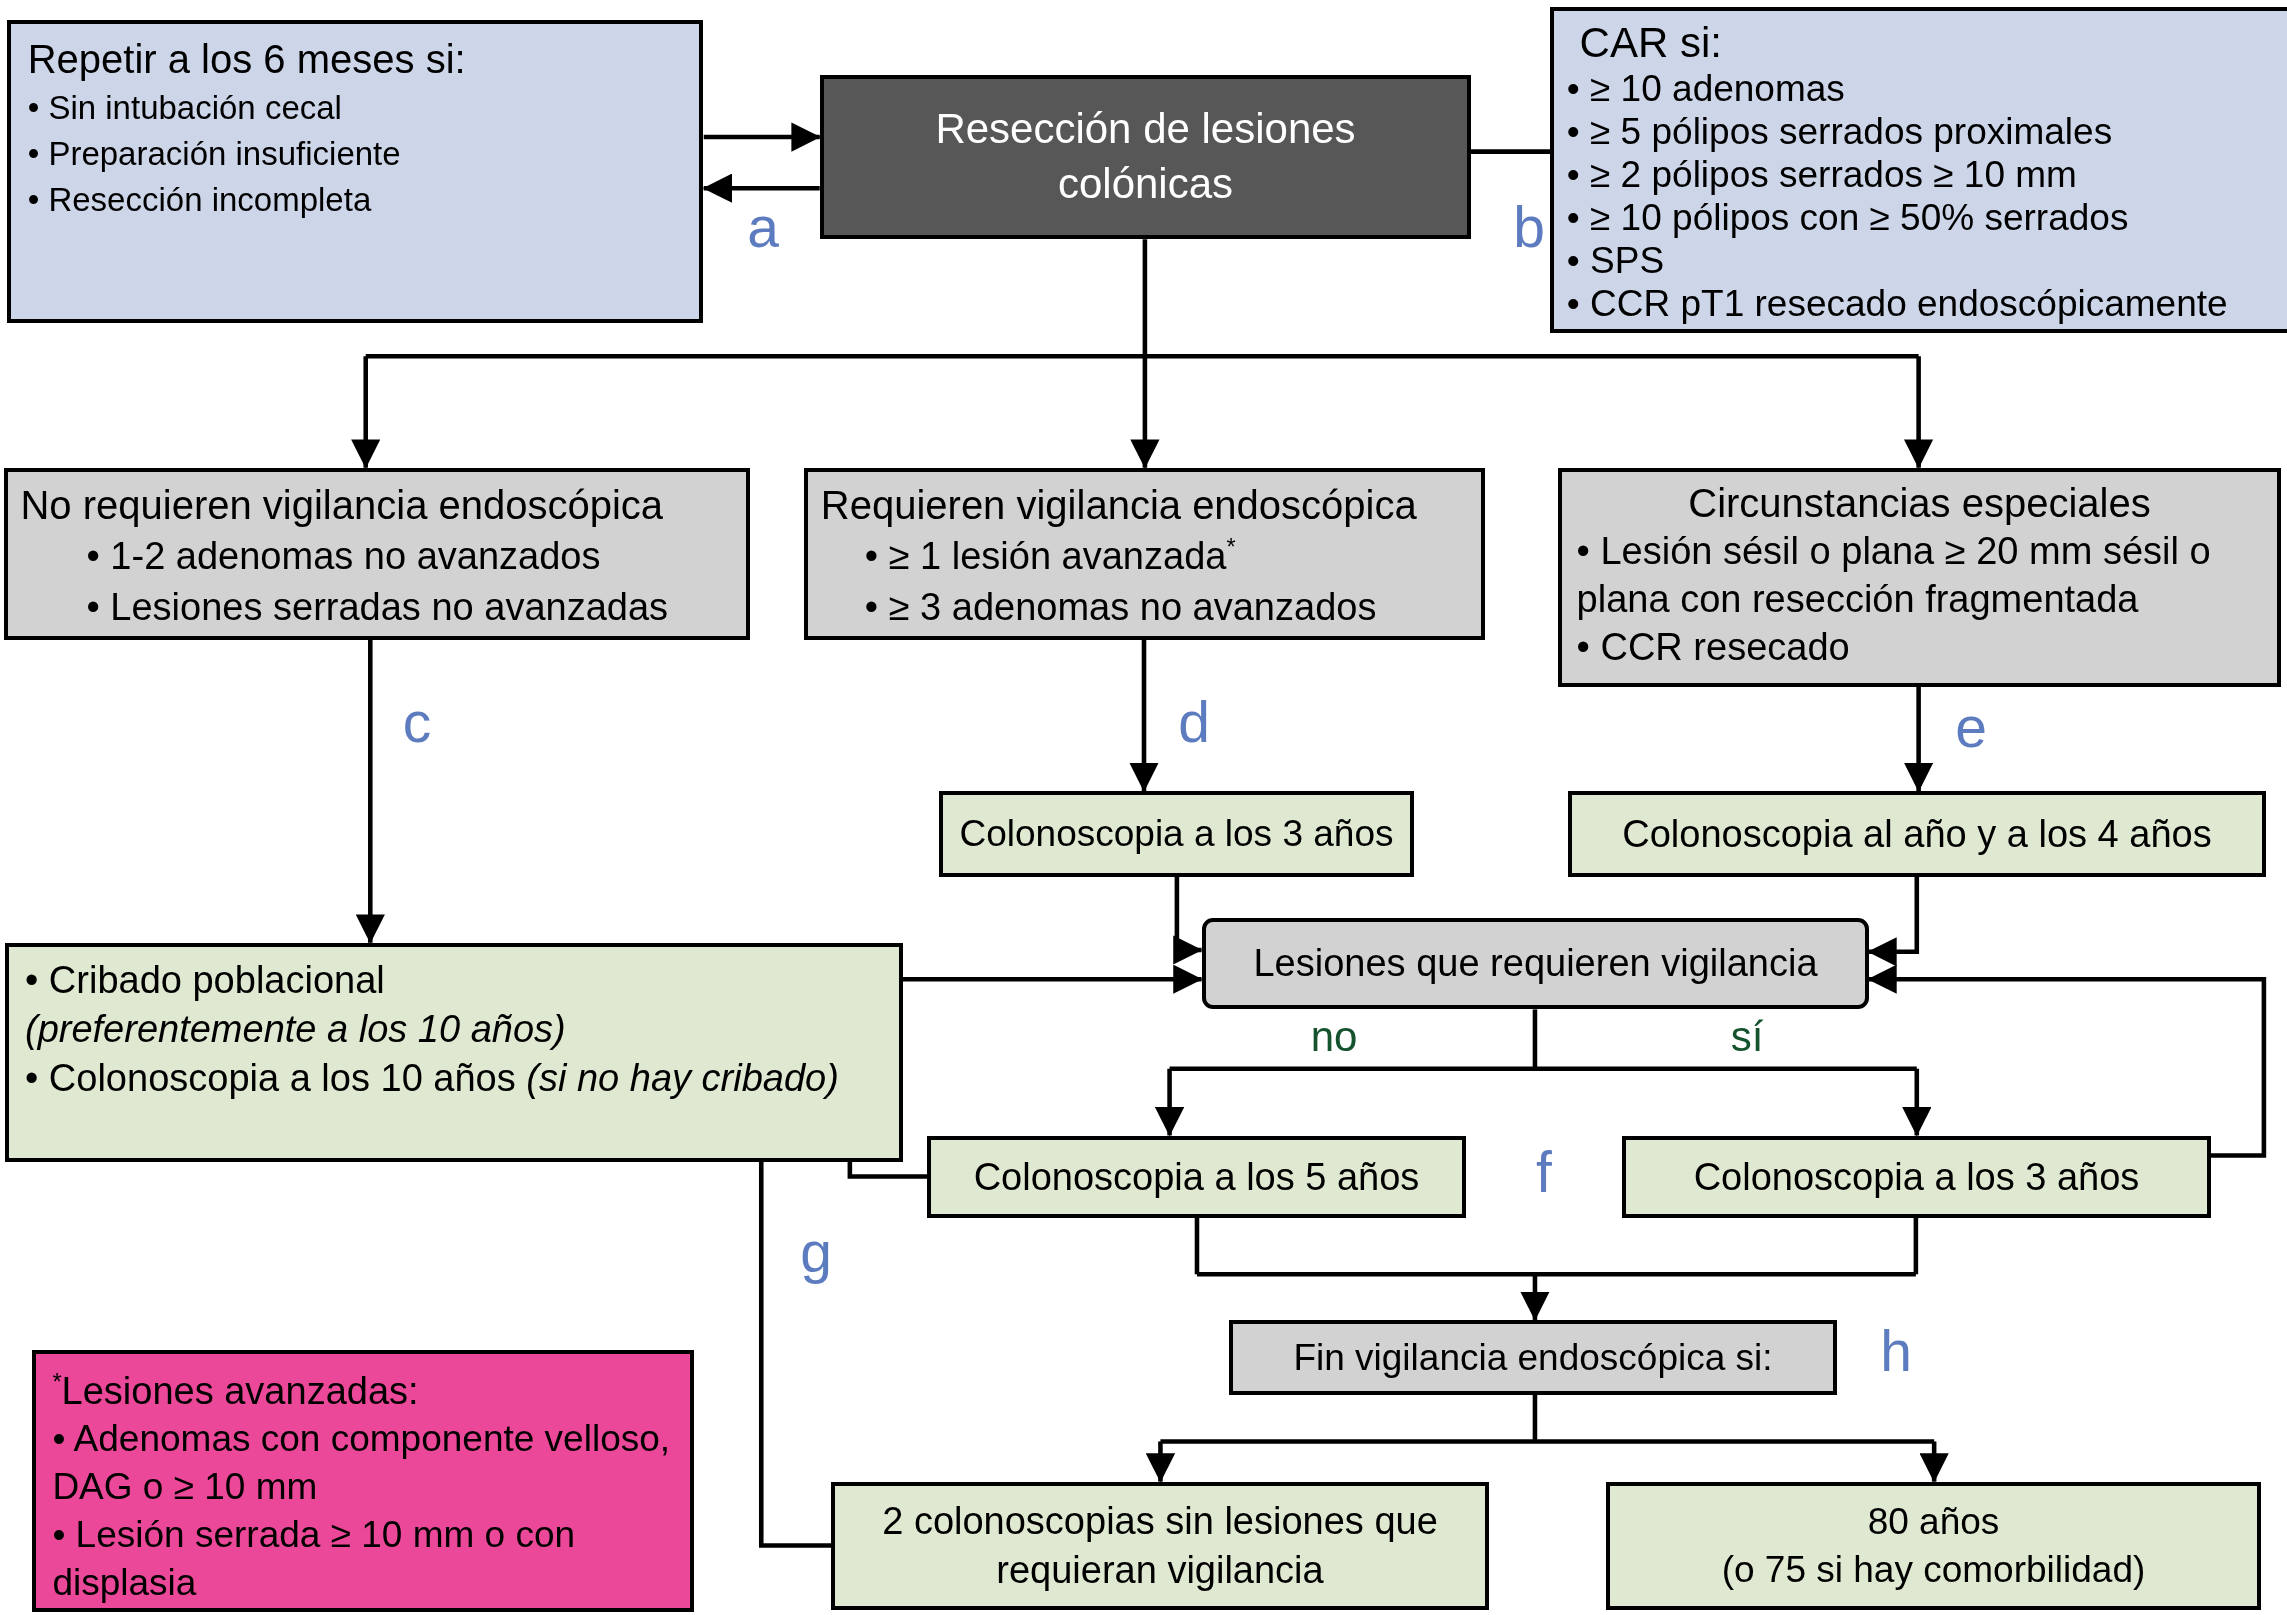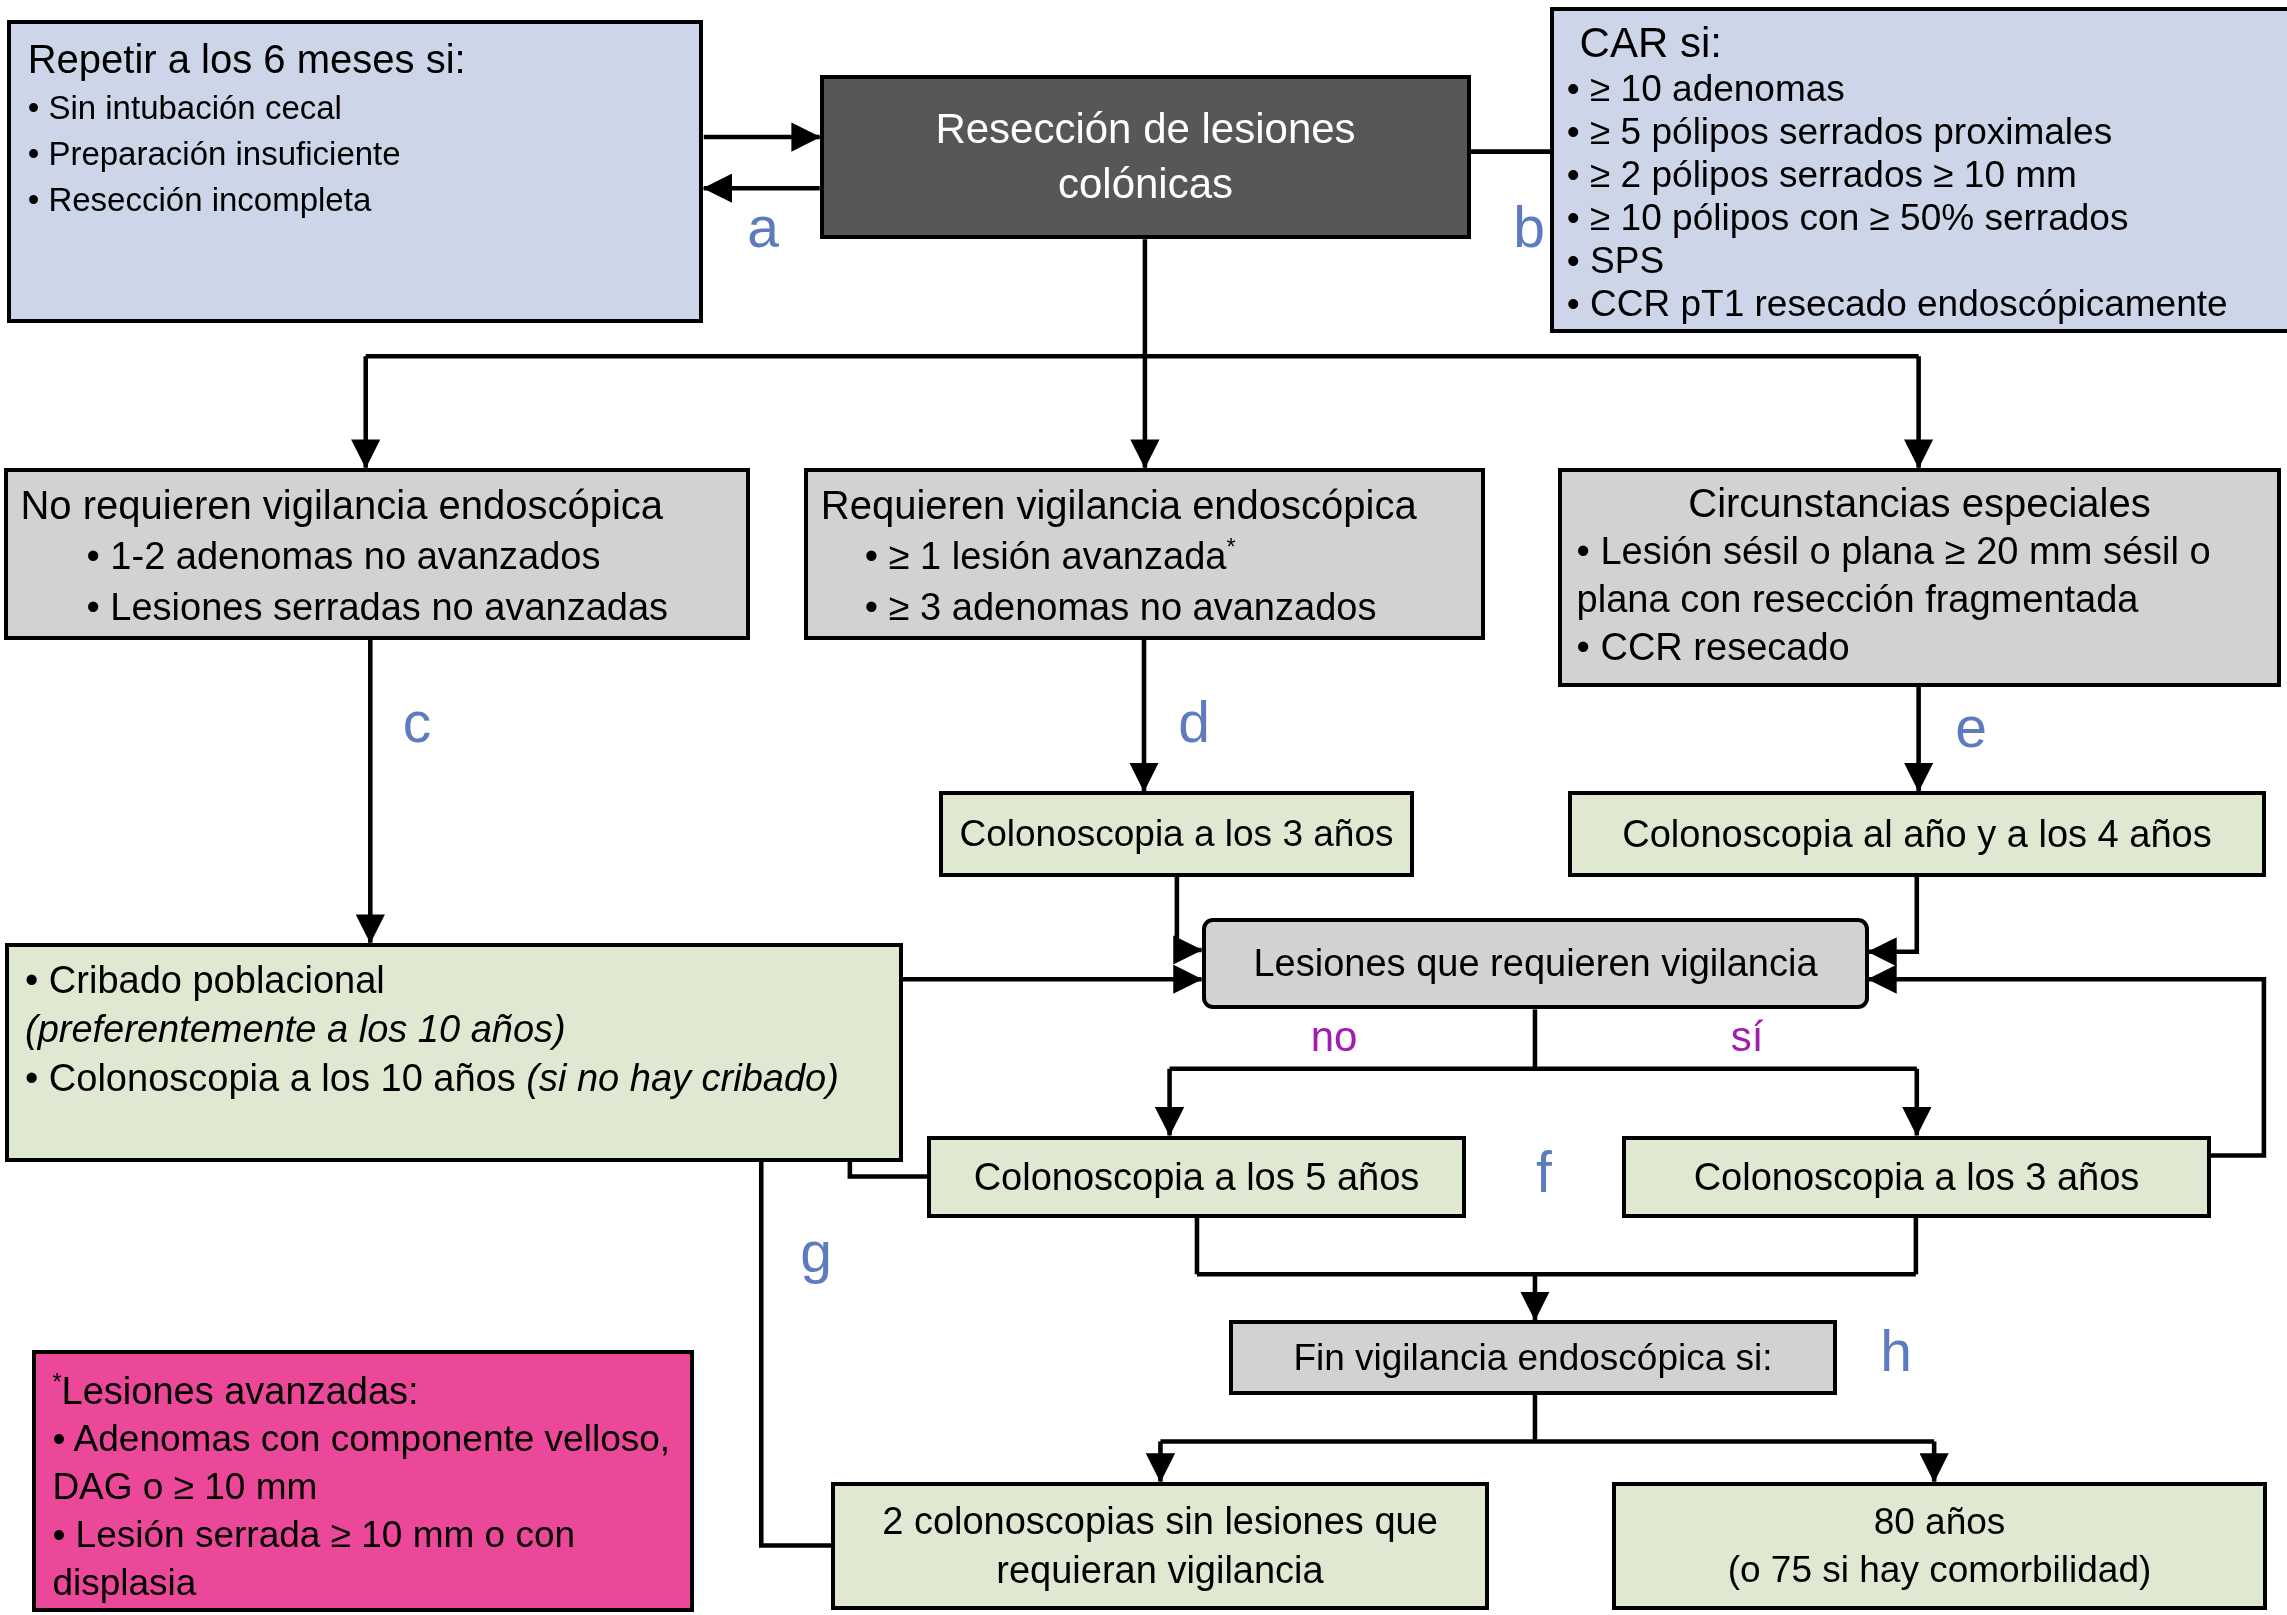--- a/index.html
+++ b/index.html
@@ -27,21 +27,21 @@
   .repetir-items div{font-size:33px;line-height:46px;}
   .car-title{font-size:42px;line-height:48px;}
   .car-items div{font-size:37px;line-height:43px;}
   .indent{padding-left:66px;}
   .indent-sm{padding-left:44px;}
   .letter{
     position:absolute;font-size:57px;color:#5d7cbf;
     width:82px;text-align:center;line-height:1;
   }
   .branch-label{
-    position:absolute;font-size:42px;color:#a21caf;
+    position:absolute;font-size:42px;color:#14532d;
     width:110px;text-align:center;line-height:1;
   }
   .italic{font-style:italic;}
   sup{font-size:0.62em;vertical-align:super;line-height:0;}
   .single-line{font-size:38px;}
   .fin-line{font-size:37px;}
   .cribado-line{font-size:38px;line-height:49px;}
   .tan-title{font-size:38px;line-height:48px;}
   .tan-items div{font-size:37px;line-height:48px;}
 </style>
@@ -161,21 +161,21 @@
 
   <div class="box gray center" style="left:1229px;top:1320px;width:608px;height:75px;">
     <div class="fin-line">Fin vigilancia endoscópica si:</div>
   </div>
 
   <div class="box green center" style="left:831px;top:1482px;width:658px;height:128px;">
     <div class="t-body" style="line-height:49px;">2 colonoscopias sin lesiones que</div>
     <div class="t-body" style="line-height:49px;">requieran vigilancia</div>
   </div>
 
-  <div class="box green center" style="left:1606px;top:1482px;width:655px;height:128px;margin-left:6px;">
+  <div class="box green center" style="left:1606px;top:1482px;width:655px;height:128px;">
     <div style="font-size:37px;line-height:48px;">80 años</div>
     <div style="font-size:37px;line-height:48px;">(o 75 si hay comorbilidad)</div>
   </div>
 
   <div class="box tan" style="left:32px;top:1350px;width:662px;height:262px;padding:12.8px 16.4px;box-sizing:border-box;">
     <div class="tan-title">
       <sup>*</sup><span>Lesiones avanzadas:</span>
     </div>
     <div class="tan-items">
       <div>• Adenomas con componente velloso, DAG o ≥ 10 mm</div>

